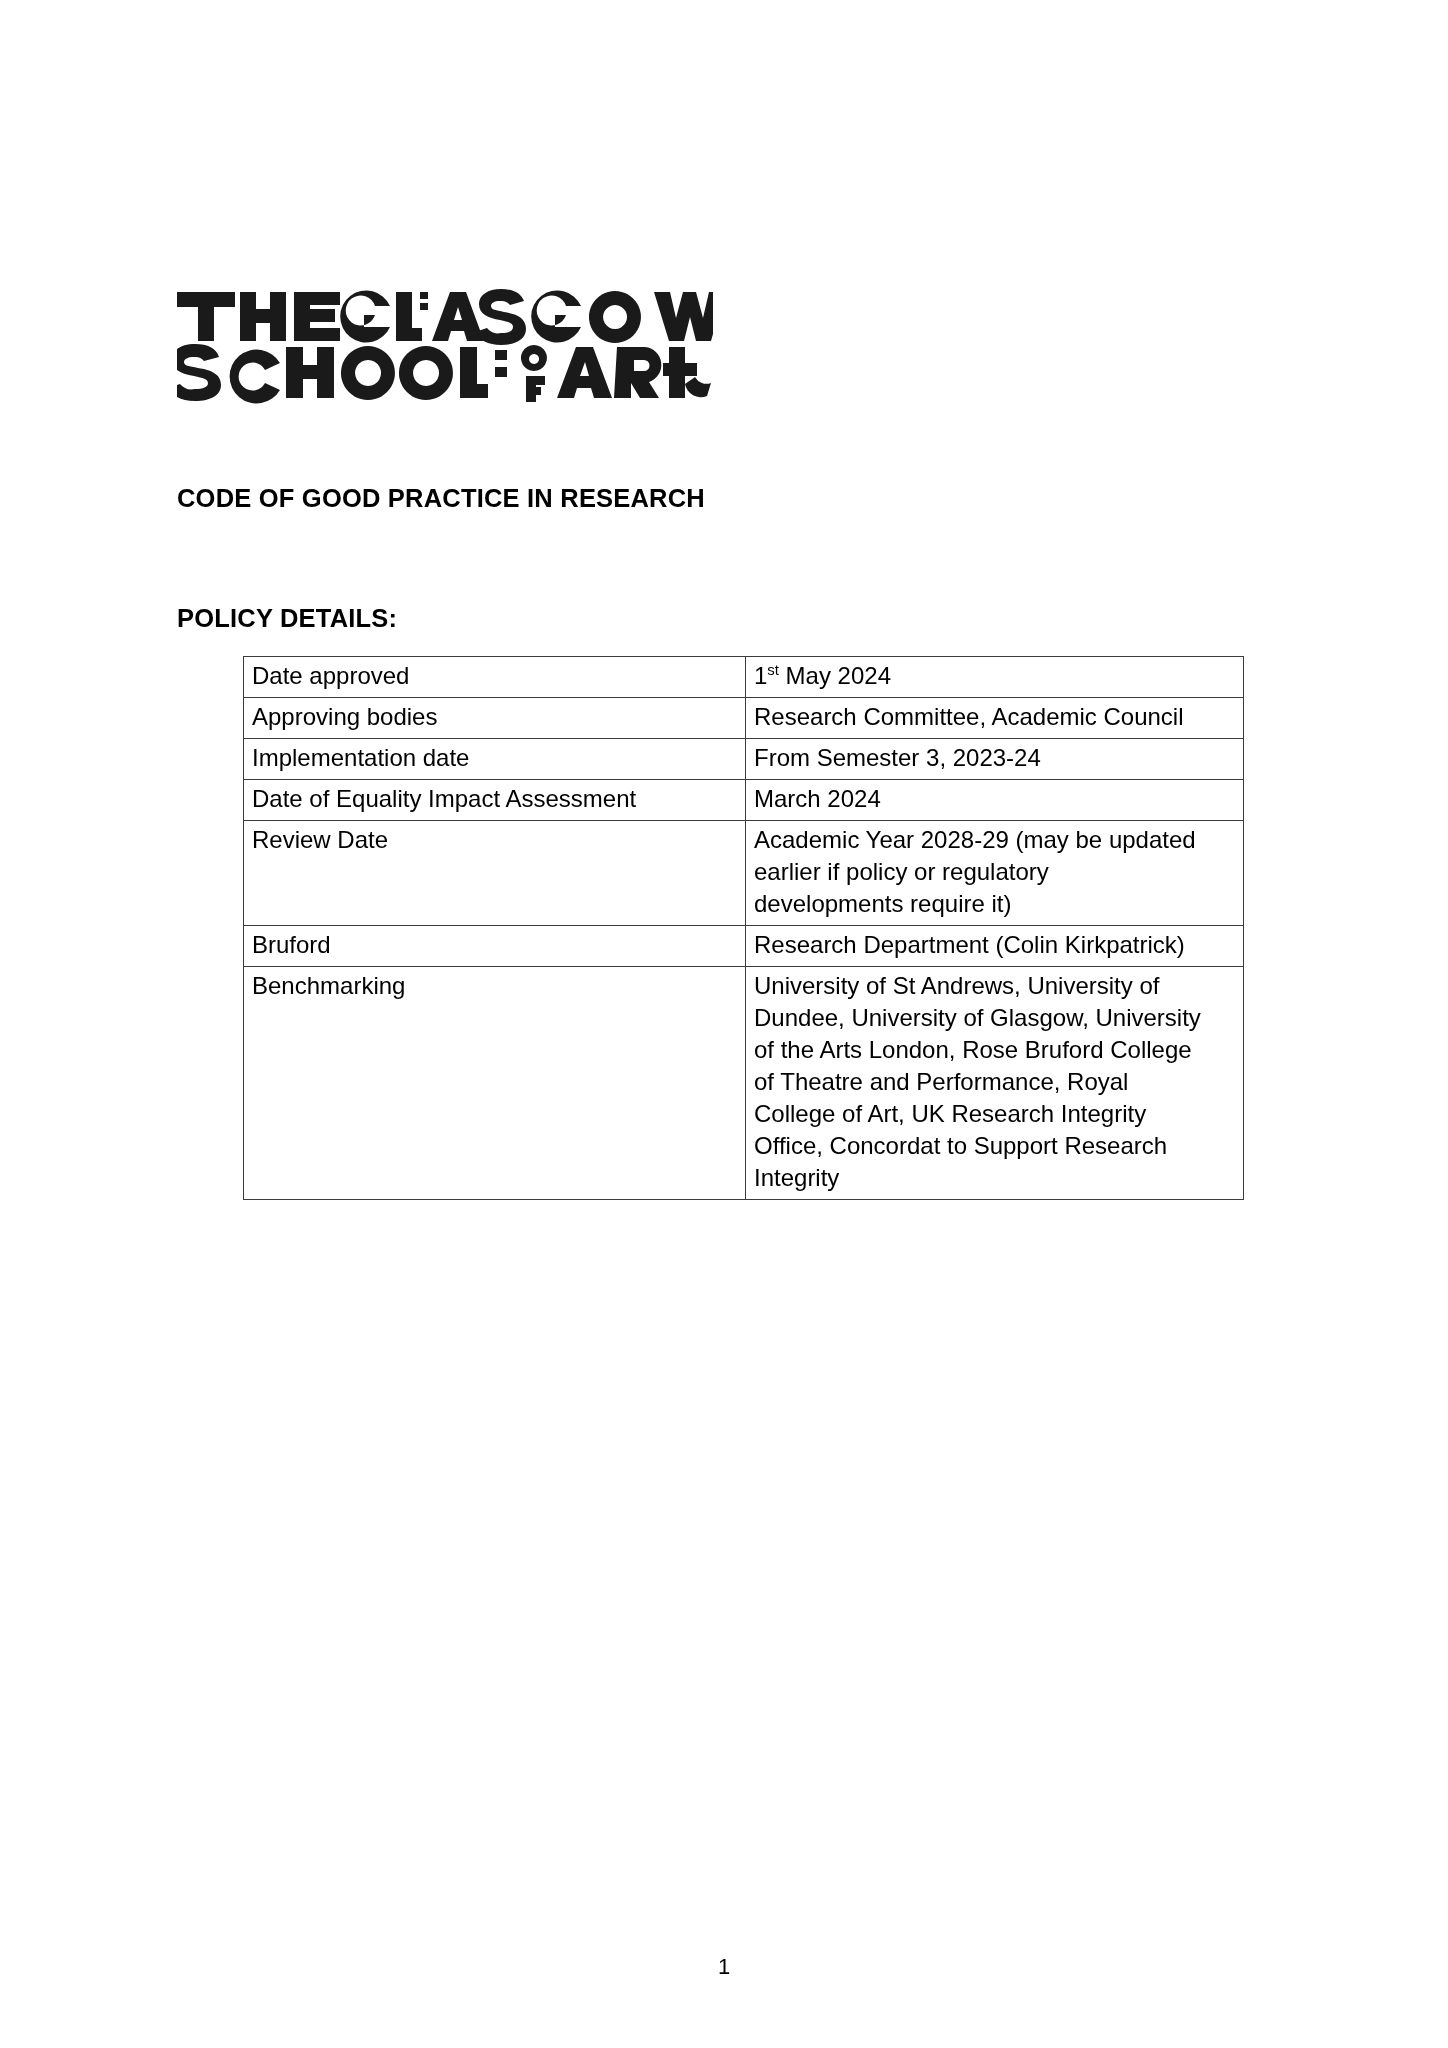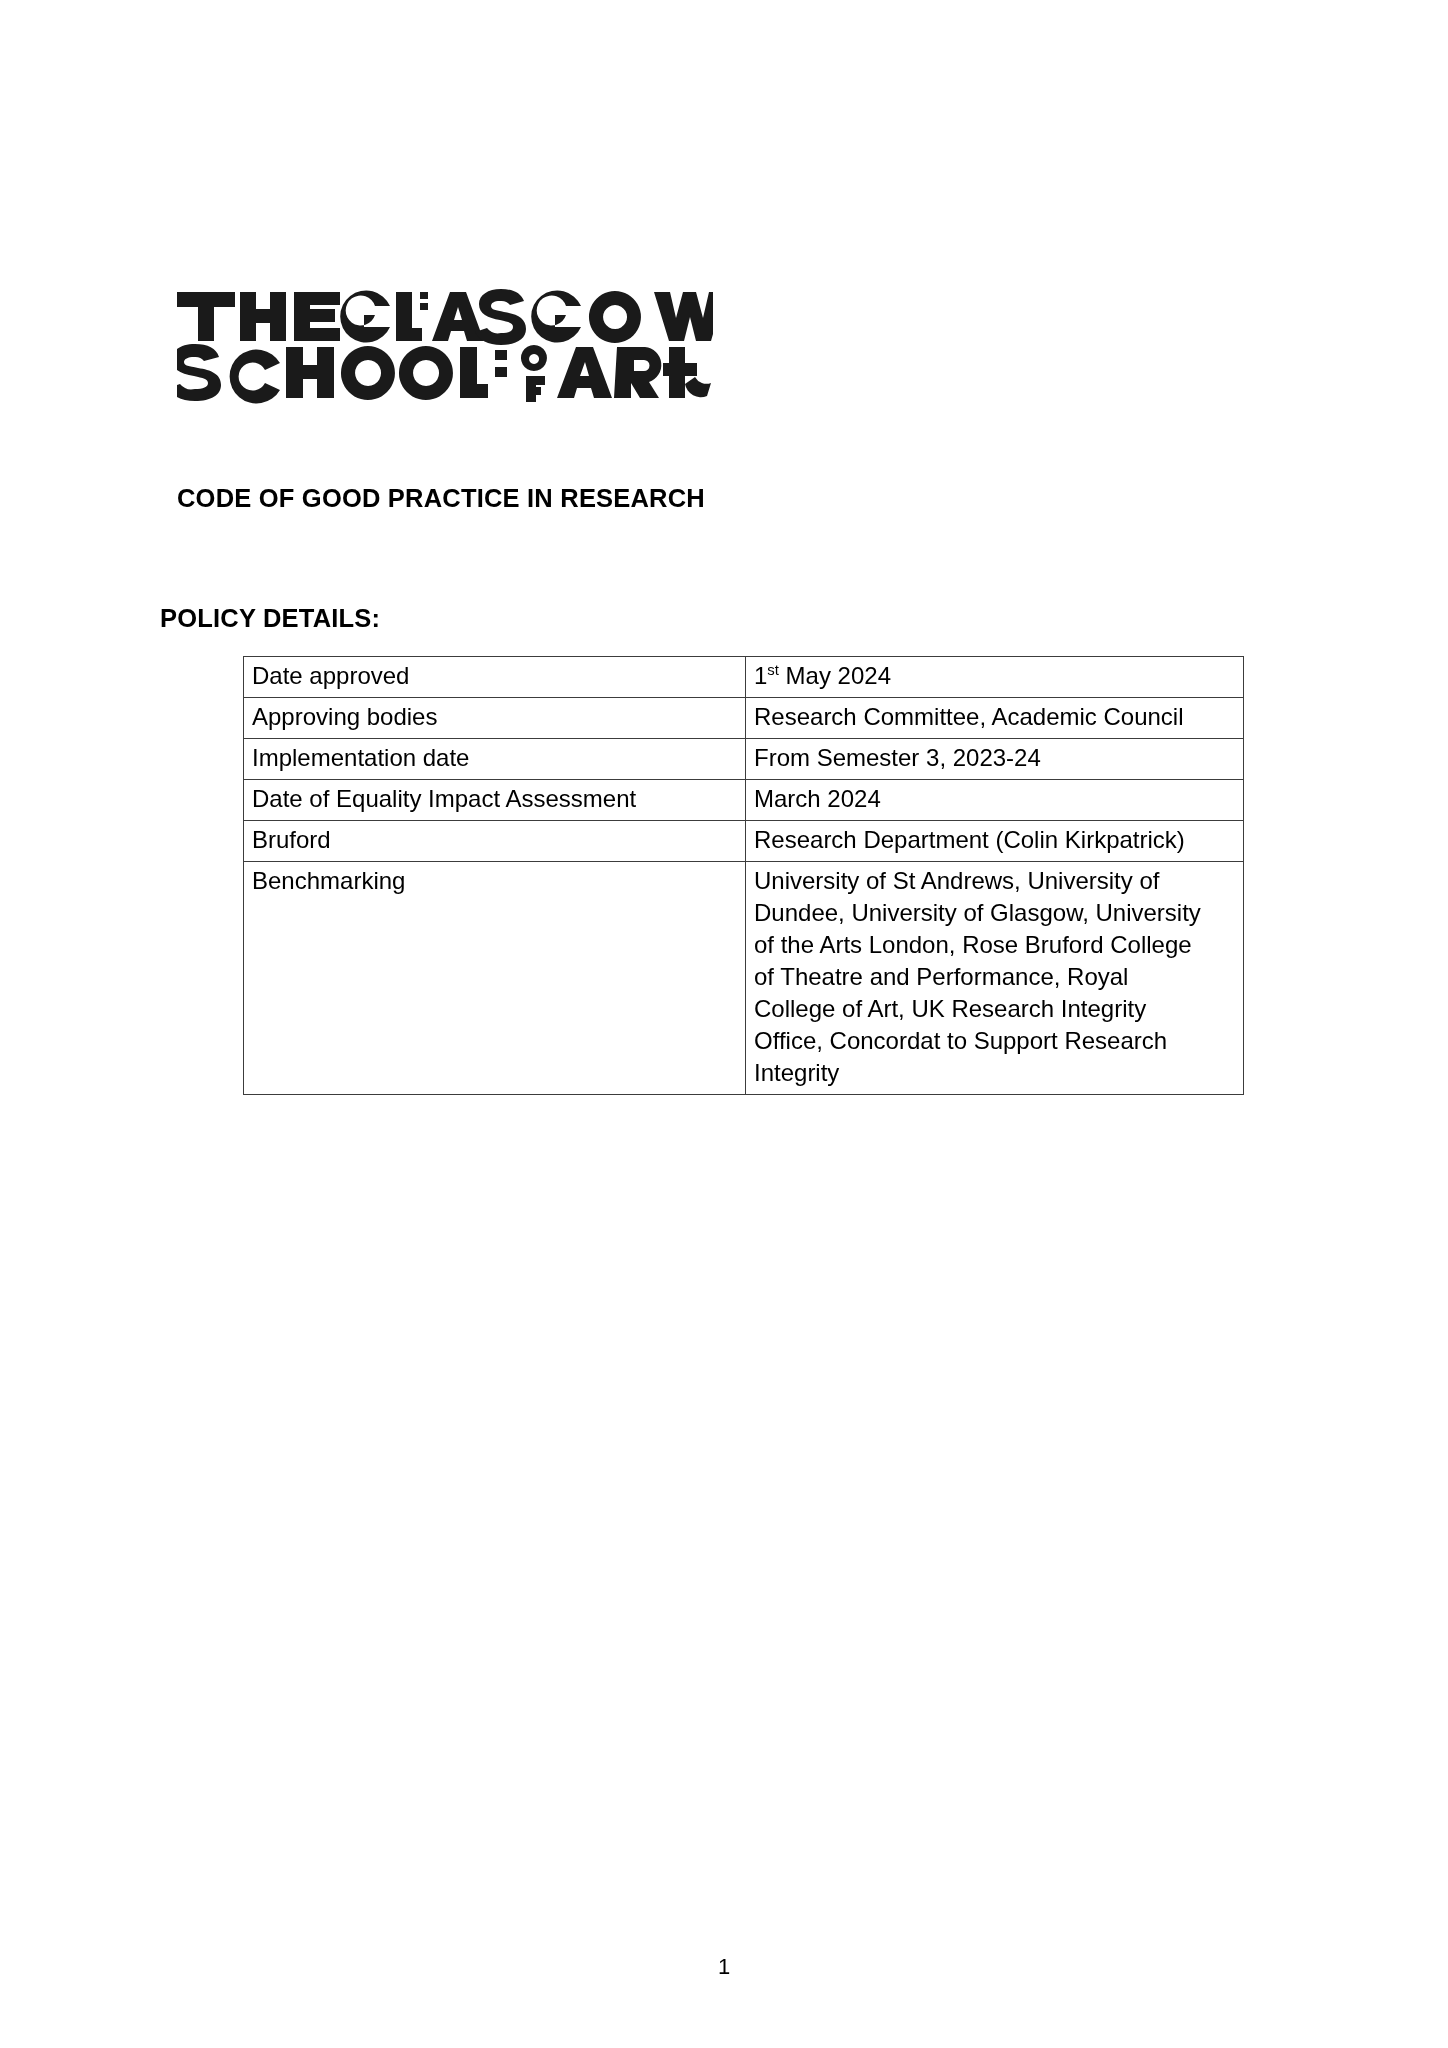--- a/index.html
+++ b/index.html
@@ -38,21 +38,21 @@
     position: absolute;
     left: 177px;
     top: 468px;
     font-size: 25.5px;
     font-weight: bold;
     letter-spacing: 0.2px;
     white-space: nowrap;
   }
   .section-heading {
     position: absolute;
-    left: 160px;
+    left: 177px;
     top: 588px;
     font-size: 25.5px;
     font-weight: bold;
     letter-spacing: 0.2px;
     white-space: nowrap;
   }
 
   
   .policy-table {
     position: absolute;
@@ -190,20 +190,28 @@
           <p>From Semester 3, 2023-24</p>
         </td>
       </tr>
       <tr>
         <td class="label">Date of Equality Impact Assessment</td>
         <td class="value">
           <p>March 2024</p>
         </td>
       </tr>
       <tr>
+        <td class="label">Review Date</td>
+        <td class="value">
+          <p>Academic Year 2028-29 (may be updated</p>
+          <p>earlier if policy or regulatory</p>
+          <p>developments require it)</p>
+        </td>
+      </tr>
+      <tr>
         <td class="label">Bruford</td>
         <td class="value">
           <p>Research Department (Colin Kirkpatrick)</p>
         </td>
       </tr>
       <tr>
         <td class="label">Benchmarking</td>
         <td class="value">
           <p>University of St Andrews, University of</p>
           <p>Dundee, University of Glasgow, University</p>

